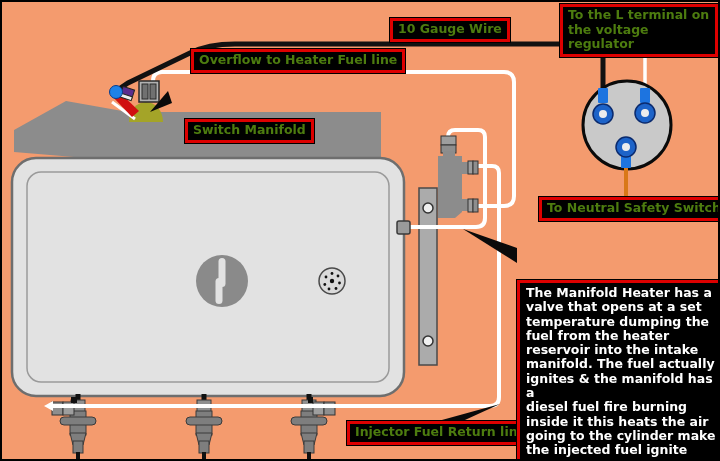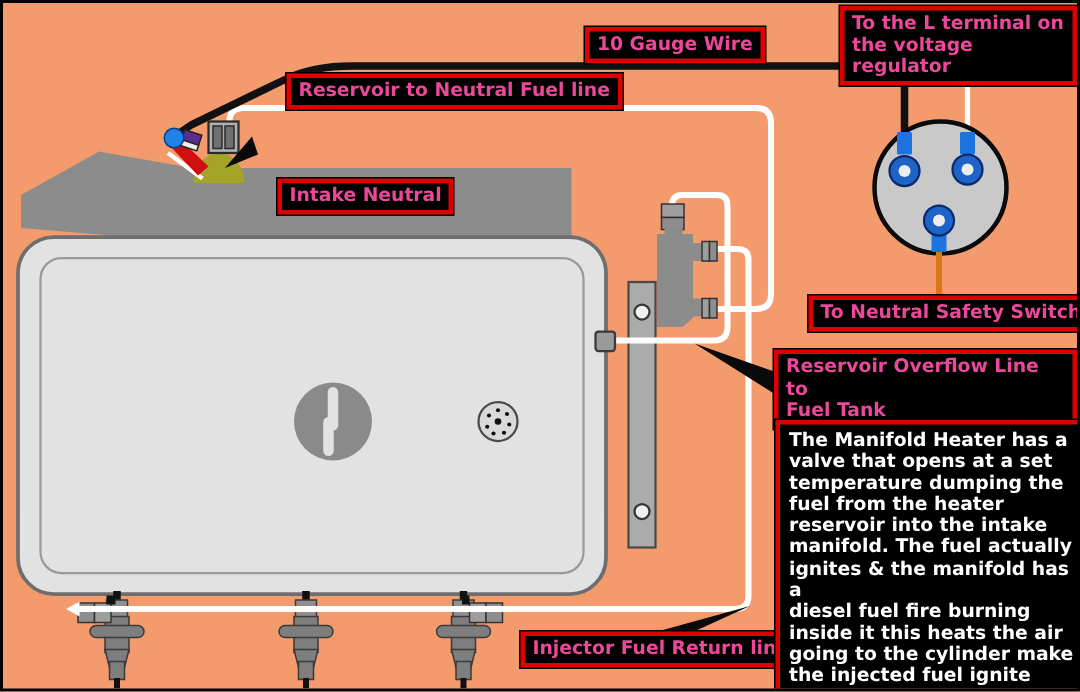--- a/index.html
+++ b/index.html
@@ -4,21 +4,21 @@
 <style>
   html,body{margin:0;padding:0;background:#888;}
   #canvas{
     position:relative; width:720px; height:461px;
     background:#F49B6E; overflow:hidden;
     border:2px solid #000; box-sizing:border-box;
     font-family:"DejaVu Sans", sans-serif;
   }
   #art{position:absolute;left:0;top:0;}
   .lbl{
-    position:absolute; background:#000; color:#ec4899;
+    position:absolute; background:#000; color:#4d7c0f;
     border:3px solid #dd0000; box-shadow:0 0 0 1px #000;
     font-weight:bold; font-size:12.5px; line-height:1.16;
     padding:1px 5px 2px 5px; white-space:nowrap; z-index:5;
   }
   .lbl.wrap{white-space:pre-line;}
   #desc-box{
     position:absolute; left:515px; top:278px; width:190px;
     background:#000; color:#fff; border:3px solid #dd0000;
     box-shadow:0 0 0 1px #000; font-weight:bold; font-size:12.5px;
     line-height:14.3px; padding:3px 5px 4px 6px; white-space:pre-line; z-index:5;
@@ -172,29 +172,27 @@
     <path d="M 166 89 L 170 101 L 148 110 Z" fill="#0A0A0A"></path>
     <path d="M 515 246 L 515 261 L 461 227 Z" fill="#0A0A0A"></path>
     <path d="M 429 421 L 441 428 L 498 402 Z" fill="#0A0A0A"></path>
   </svg>
 
   <div class="lbl" style="left:388px;top:16px;text-align:right;">10 Gauge Wire</div>
 
   <div class="lbl wrap" style="left:558px;top:2px;text-align:left;">To the L terminal on
 the voltage regulator</div>
 
-  <div class="lbl" style="left:189px;top:47px;">Reservoir to Neutral Fuel line</div>
-
-
-  <div class="lbl" style="left:183px;top:117px;">Intake Neutral</div>
+  <div class="lbl" style="left:189px;top:47px;">Overflow to Heater Fuel line</div>
+
+
+  <div class="lbl" style="left:183px;top:117px;">Switch Manifold</div>
 
   <div class="lbl" style="left:537px;top:195px;">To Neutral Safety Switch</div>
 
-  <div class="lbl wrap" style="left:514px;top:231px;">Reservoir Overflow Line to
-Fuel Tank</div>
 
   <div class="lbl" style="left:345px;top:419px;">Injector Fuel Return line</div>
 
   <div id="desc-box">The Manifold Heater has a
 valve that opens at a set
 temperature dumping the
 fuel from the heater
 reservoir into the intake
 manifold. The fuel actually
 ignites &amp; the manifold has a

